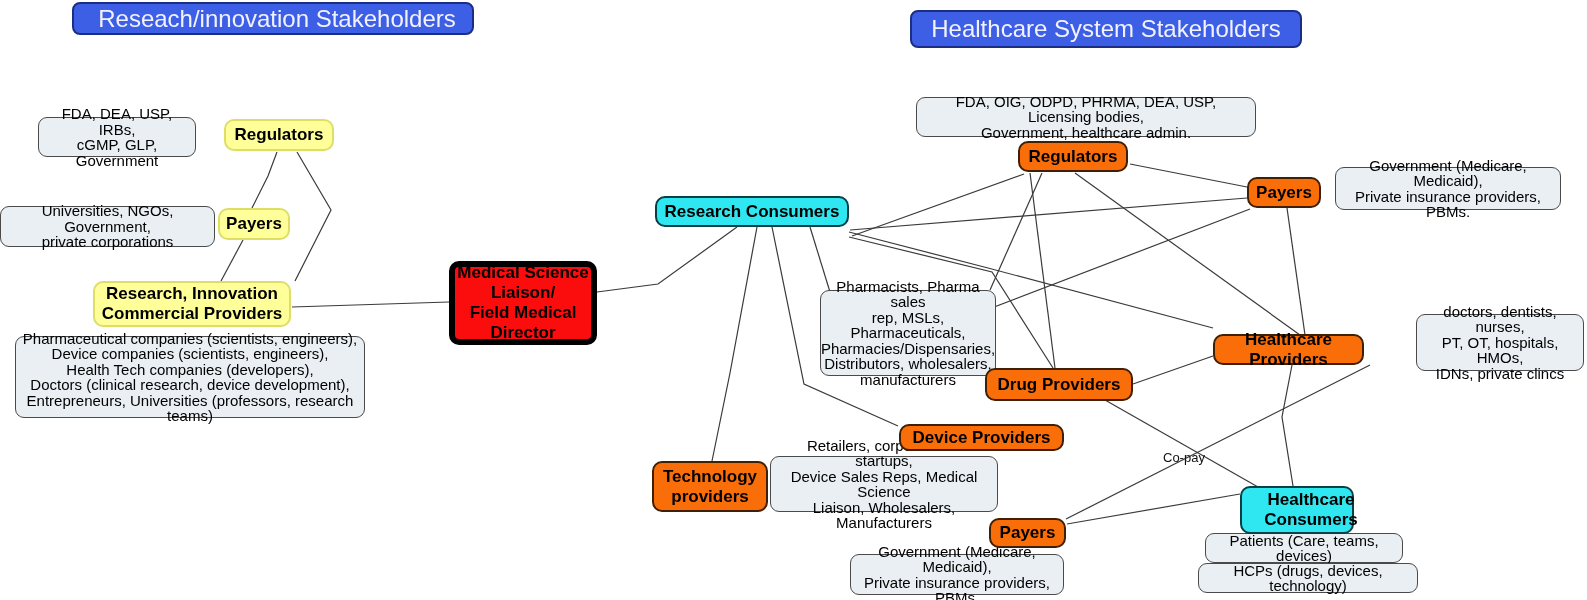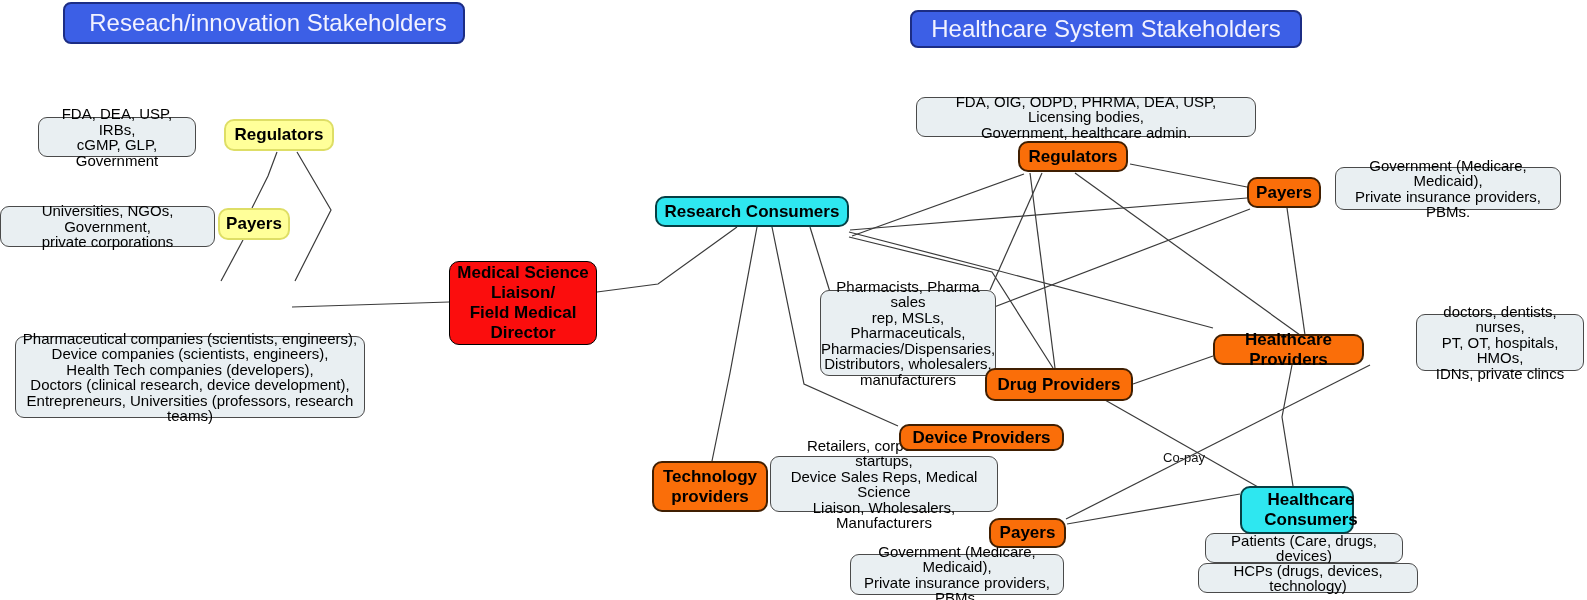--- a/index.html
+++ b/index.html
@@ -16,21 +16,21 @@
   }
   .hdr {
     background:var(--header-blue,#3c5fe6); border:2px solid #1c2d85;
     border-radius:8px; color:#f2f2ff; font-size:24px; line-height:26px;
   }
   .node {
     border-radius:10px; font-weight:bold; font-size:17px; line-height:20px;
   }
   .yellow { background:var(--node-yellow,#ffff99); border:2px solid #dede66; }
   .orange { background:var(--node-orange,#fa6e09); border:2px solid #401f02; }
-  .redbox { background:var(--node-red,#fb0d0d);   border:1px solid #000000; }
+  .redbox { background:var(--node-red,#fb0d0d);   border:6px solid #000000; }
   .cyan   { background:var(--node-cyan,#2ee7f0);  border:2px solid #073f44; }
   .note {
     background:var(--note-bg,#e9eff2); border:1.5px solid #4a4a4a;
     border-radius:9px; font-size:15px; line-height:15.5px; padding:2px 6px;
   }
   .floatlabel { position:absolute; font-size:13px; color:#111; font-family:"Liberation Sans", sans-serif; }
 </style>
 </head>
 <body>
 
@@ -83,28 +83,30 @@
 Distributors, wholesalers,
 manufacturers</div>
   <div class="box note" style="left:1416px;top:314px;width:168px;height:57px;">doctors, dentists, nurses,
 PT, OT, hospitals, HMOs,
 IDNs, private clincs</div>
   <div class="box note" style="left:770px;top:456px;width:228px;height:56px;">Retailers, corporations/ startups,
 Device Sales Reps, Medical Science
 Liaison, Wholesalers, Manufacturers</div>
   <div class="box note" style="left:850px;top:554px;width:214px;height:41px;">Government (Medicare, Medicaid),
 Private insurance providers, PBMs.</div>
-  <div class="box note" style="left:1205px;top:533px;width:198px;height:30px;">Patients (Care, drugs, devices)</div>
+  <div class="box note" style="left:1205px;top:533px;width:198px;height:30px;">Patients (Care, teams, devices)</div>
   <div class="box note" style="left:1198px;top:563px;width:220px;height:30px;">HCPs (drugs, devices, technology)</div>
 
-  <div class="box hdr" style="left:63px;top:2px;width:402px;height:42px;padding-left:8px;">Reseach/innovation Stakeholders</div>
+  <div class="box hdr" style="left:72px;top:2px;width:402px;height:33px;padding-left:8px;">Reseach/innovation Stakeholders</div>
   <div class="box hdr" style="left:910px;top:10px;width:392px;height:38px;">Healthcare System Stakeholders</div>
 
   <div class="box node yellow" style="left:224px;top:119px;width:110px;height:32px;">Regulators</div>
   <div class="box node yellow" style="left:218px;top:208px;width:72px;height:32px;">Payers</div>
+  <div class="box node yellow" style="left:93px;top:281px;width:198px;height:46px;">Research, Innovation
+Commercial Providers</div>
 
   <div class="box node redbox" style="left:449px;top:261px;width:148px;height:84px;">Medical Science
 Liaison/
 Field Medical
 Director</div>
 
   <div class="box node cyan" style="left:655px;top:196px;width:194px;height:31px;">Research Consumers</div>
   <div class="box node cyan" style="left:1240px;top:486px;width:114px;height:48px;padding-left:28px;">Healthcare
 Consumers</div>
 

